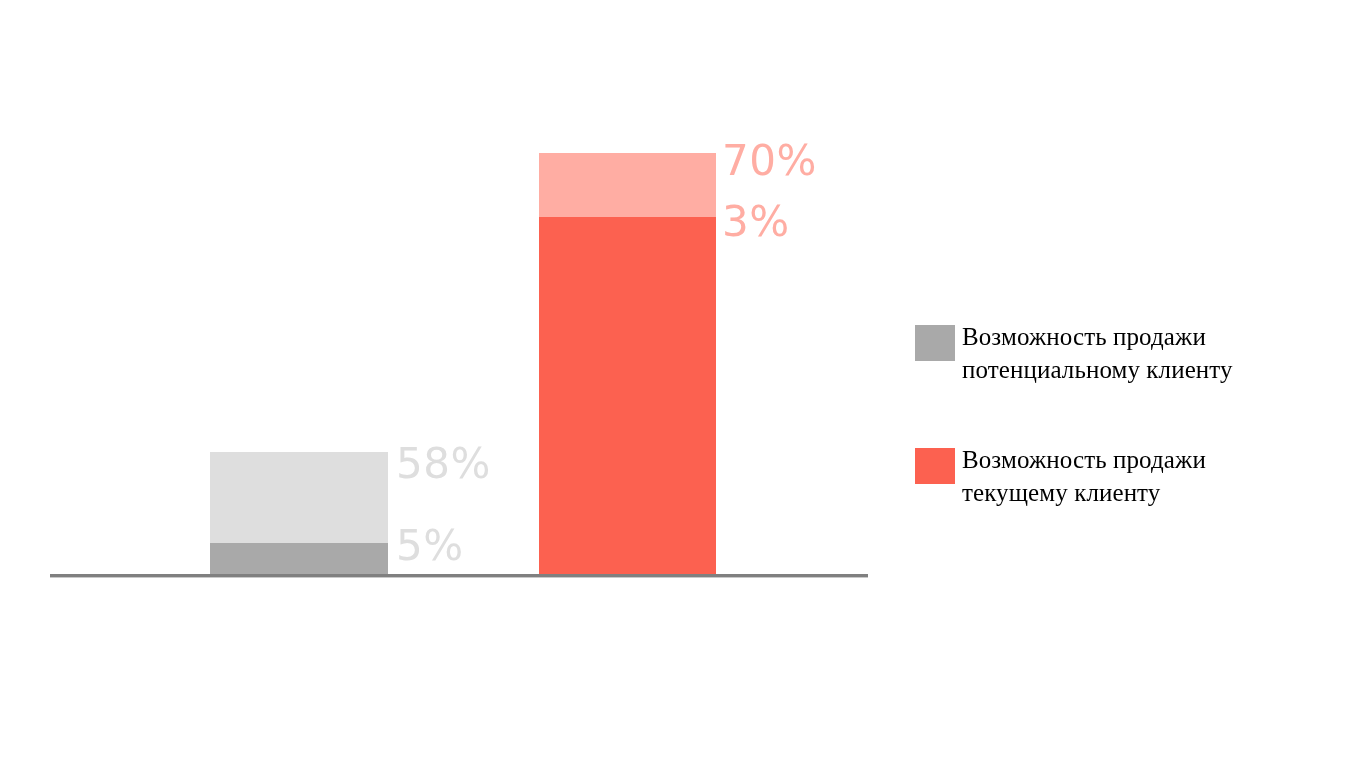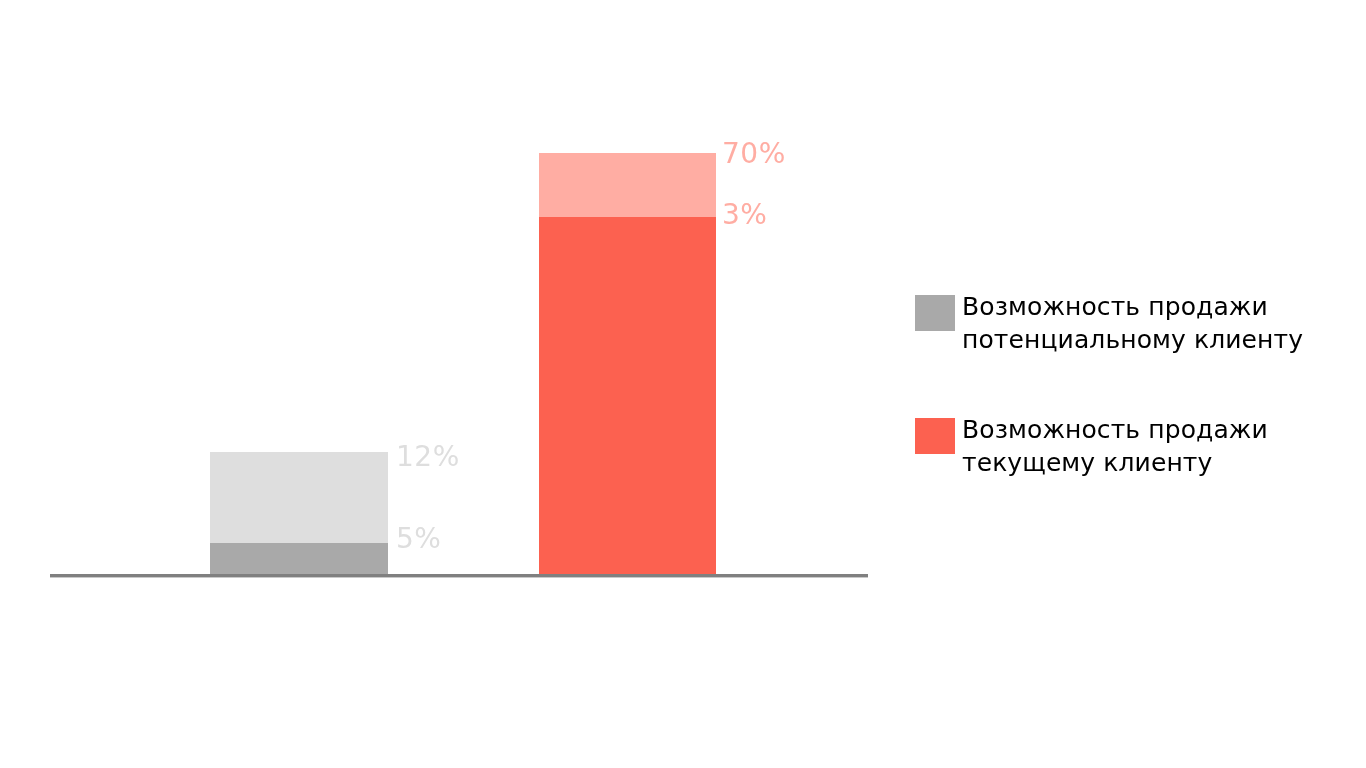--- a/index.html
+++ b/index.html
@@ -79,41 +79,42 @@
     background: #ffada3;
   }
   #bar-current .seg-bottom {
     height: 358px;  
     background: #fc6150;
   }
 
   
   .value-label {
     position: absolute;
-    font-size: 28px;
+    font-size: 42px;
     font-weight: 400;
     letter-spacing: 0.5px;
     white-space: nowrap;
     line-height: 1;
     text-align: center;
   }
   .value-label.gray-light  { color: #dedede; }
   .value-label.red-light   { color: #ffada3; }
 
   #label-potential-total { left: 396px; top: 443px; }
   #label-potential-base  { left: 396px; top: 525px; }
   #label-current-total   { left: 722px; top: 140px; }
   #label-current-base    { left: 722px; top: 201px; }
 
   
   .legend {
     position: absolute;
     left: 915px;
-    top: 290px;
+    top: 320px;
     width: 440px;
+    font-family: Liberation Serif, serif;
   }
   .legend-item {
     display: flex;
     align-items: flex-start;
     margin-bottom: 57px;
   }
   .legend-item:last-child { margin-bottom: 0; }
 
   .legend-swatch {
     flex: 0 0 auto;
@@ -143,21 +144,21 @@
     <div class="bar" id="bar-potential">
       <div class="bar-seg seg-top"></div>
       <div class="bar-seg seg-bottom"></div>
     </div>
 
     <div class="bar" id="bar-current">
       <div class="bar-seg seg-top"></div>
       <div class="bar-seg seg-bottom"></div>
     </div>
 
-    <div class="value-label gray-light" id="label-potential-total">12%</div>
+    <div class="value-label gray-light" id="label-potential-total">58%</div>
 
     <div class="value-label gray-light" id="label-potential-base">5%</div>
 
     <div class="value-label red-light" id="label-current-total">70%</div>
 
     <div class="value-label red-light" id="label-current-base">3%</div>
 
     <div class="baseline"></div>
 
   </div>

